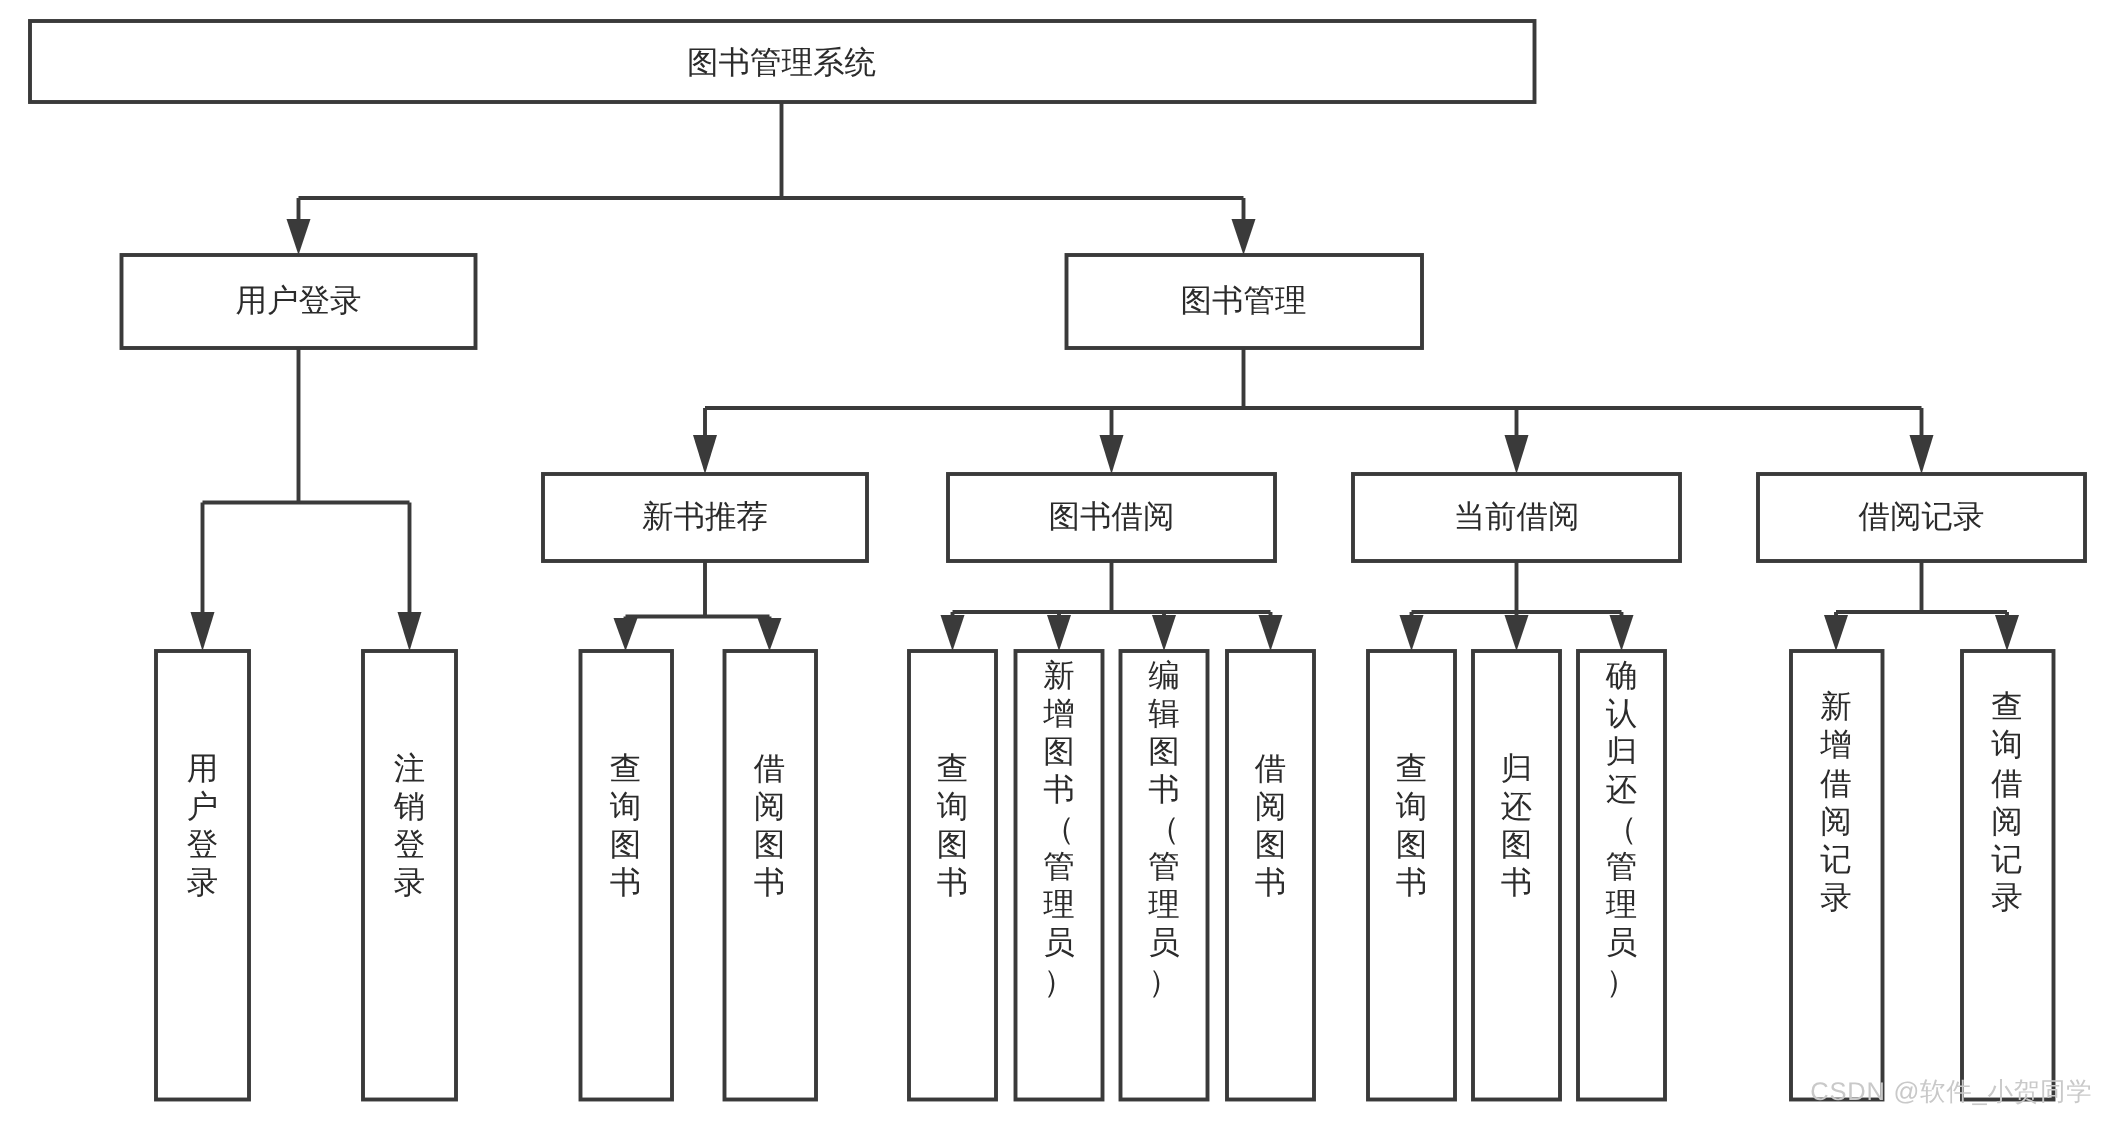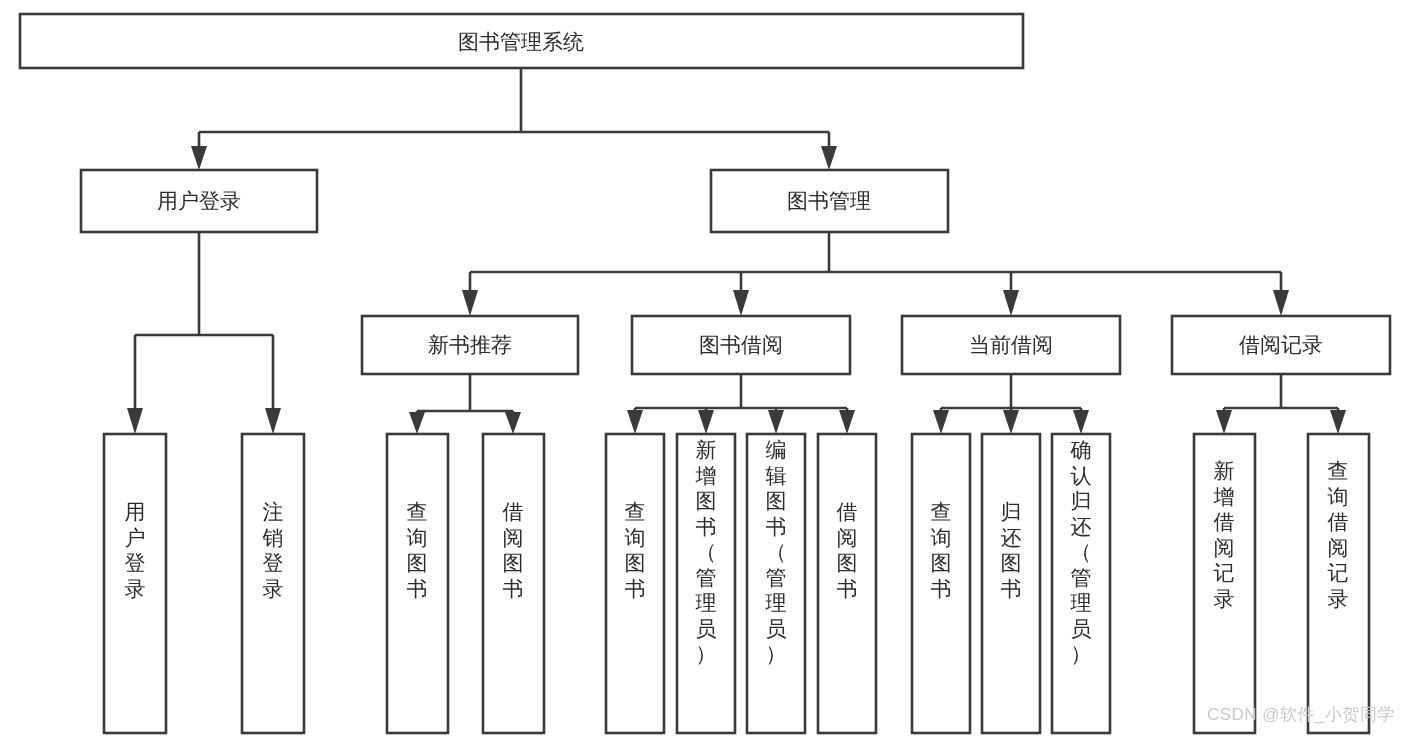--- a/index.html
+++ b/index.html
@@ -51,21 +51,21 @@
   }
   .leaf-label {
     fill: #2b2b2b;
     font-family: "Liberation Sans", sans-serif;
     font-size: 21px;
     text-anchor: middle;
   }
   .watermark {
     position: absolute;
     right: 10px;
-    bottom: 21px;
+    bottom: 8px;
     font-family: "Liberation Sans", sans-serif;
     font-size: 17px;
     color: #c9c9c9;
     letter-spacing: 0.5px;
     white-space: nowrap;
     user-select: none;
   }
 </style>
 </head>
 <body>

